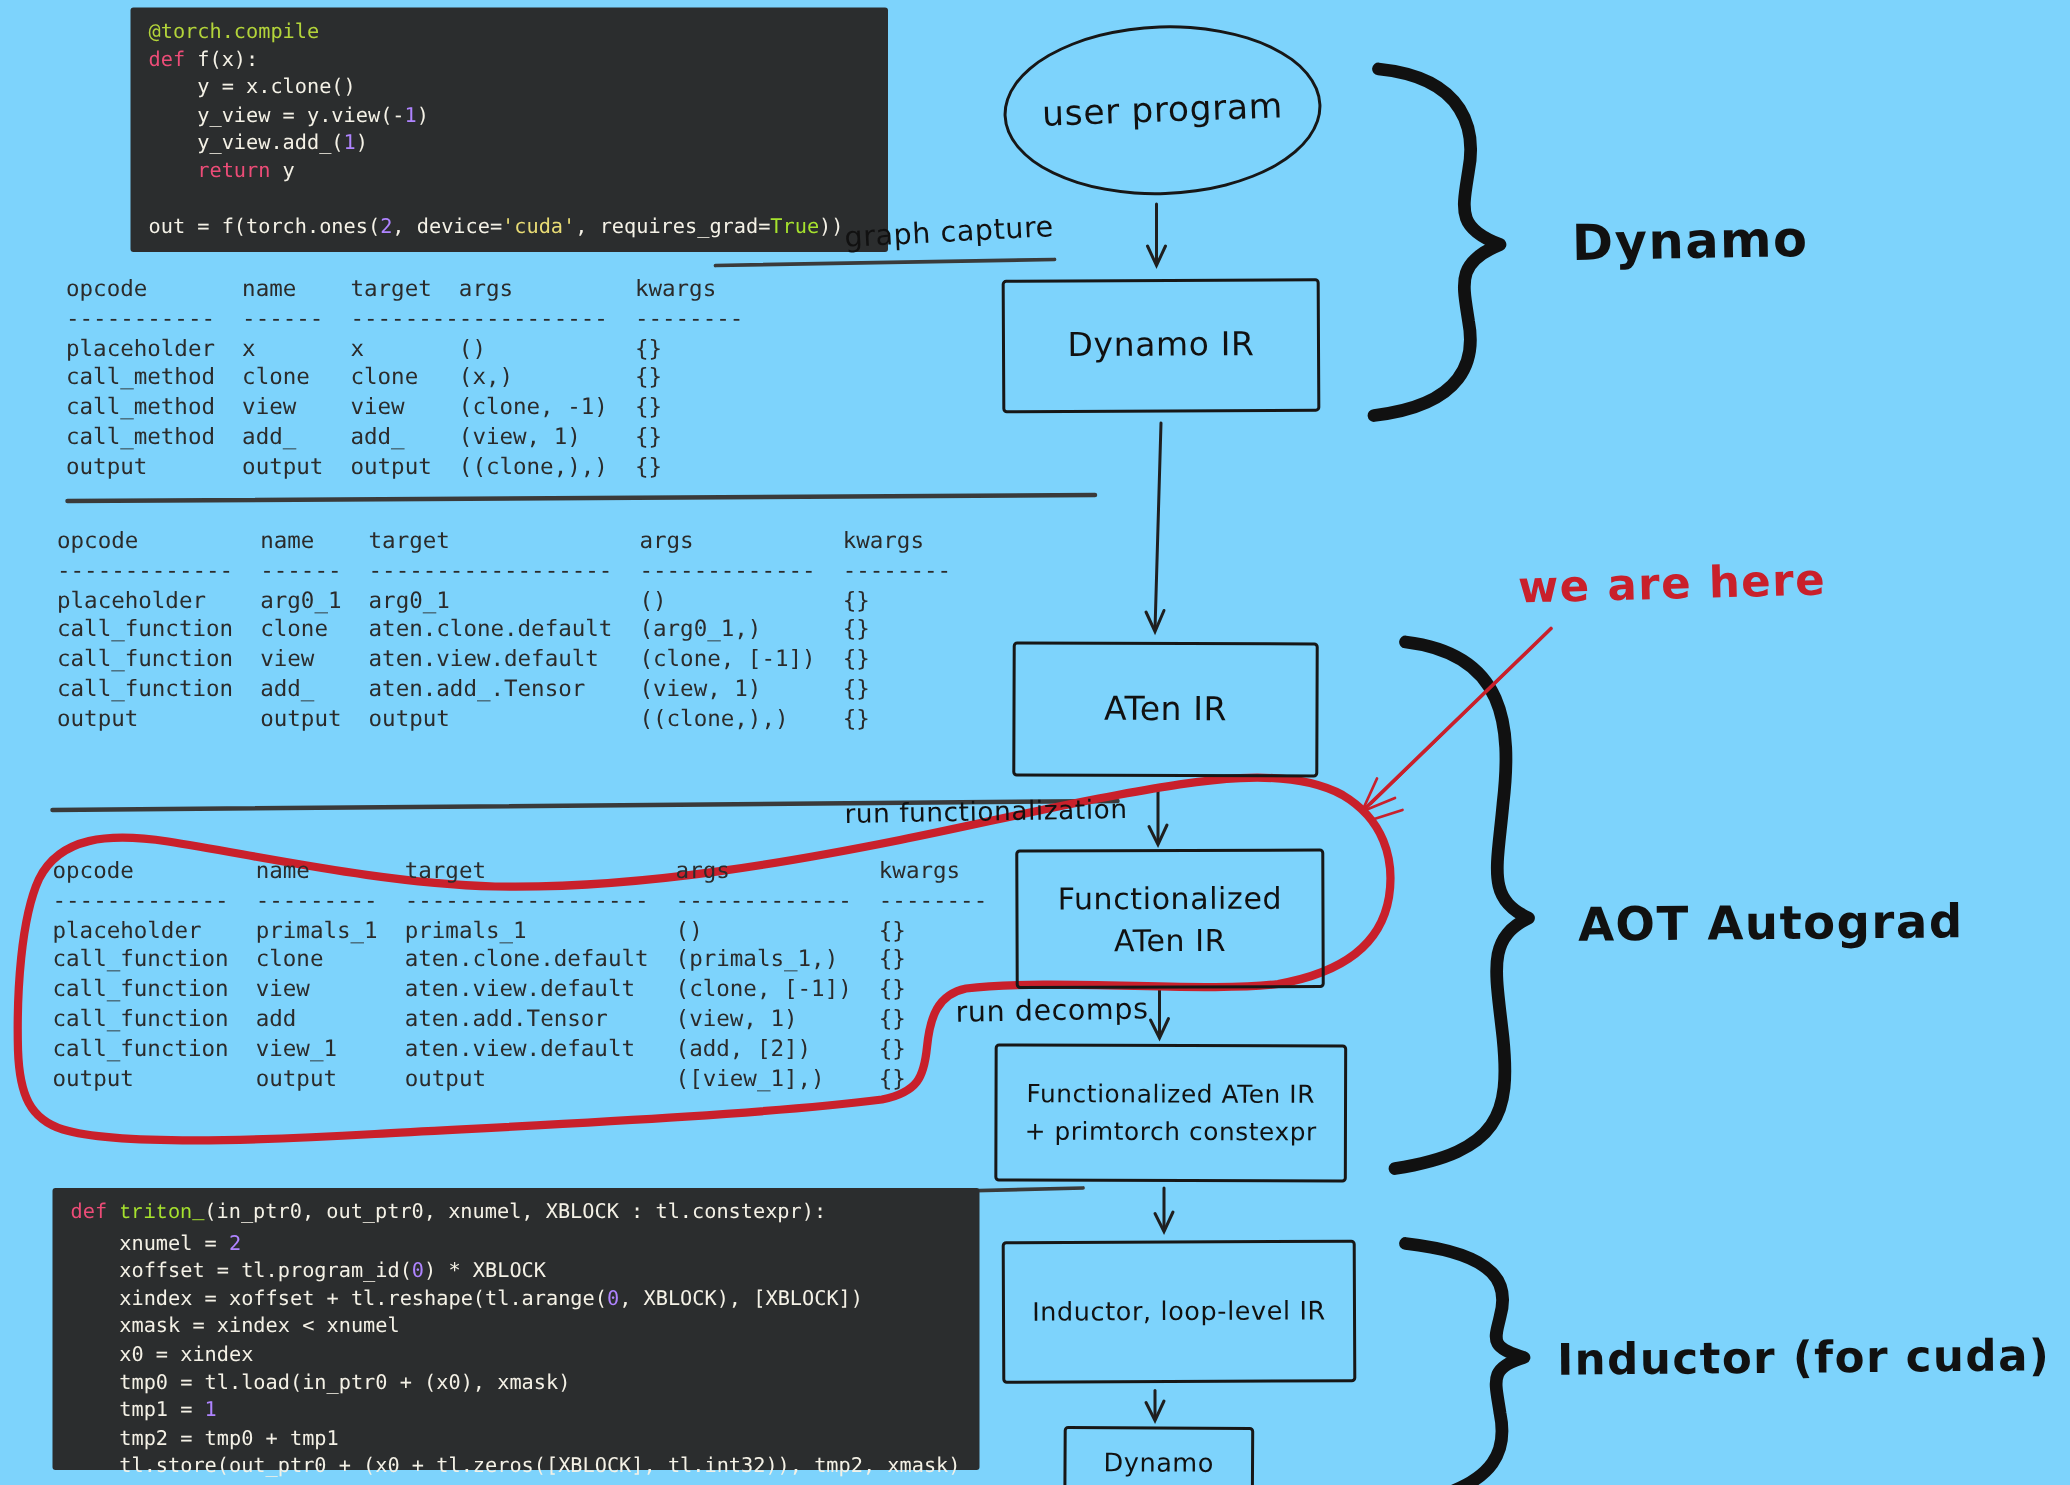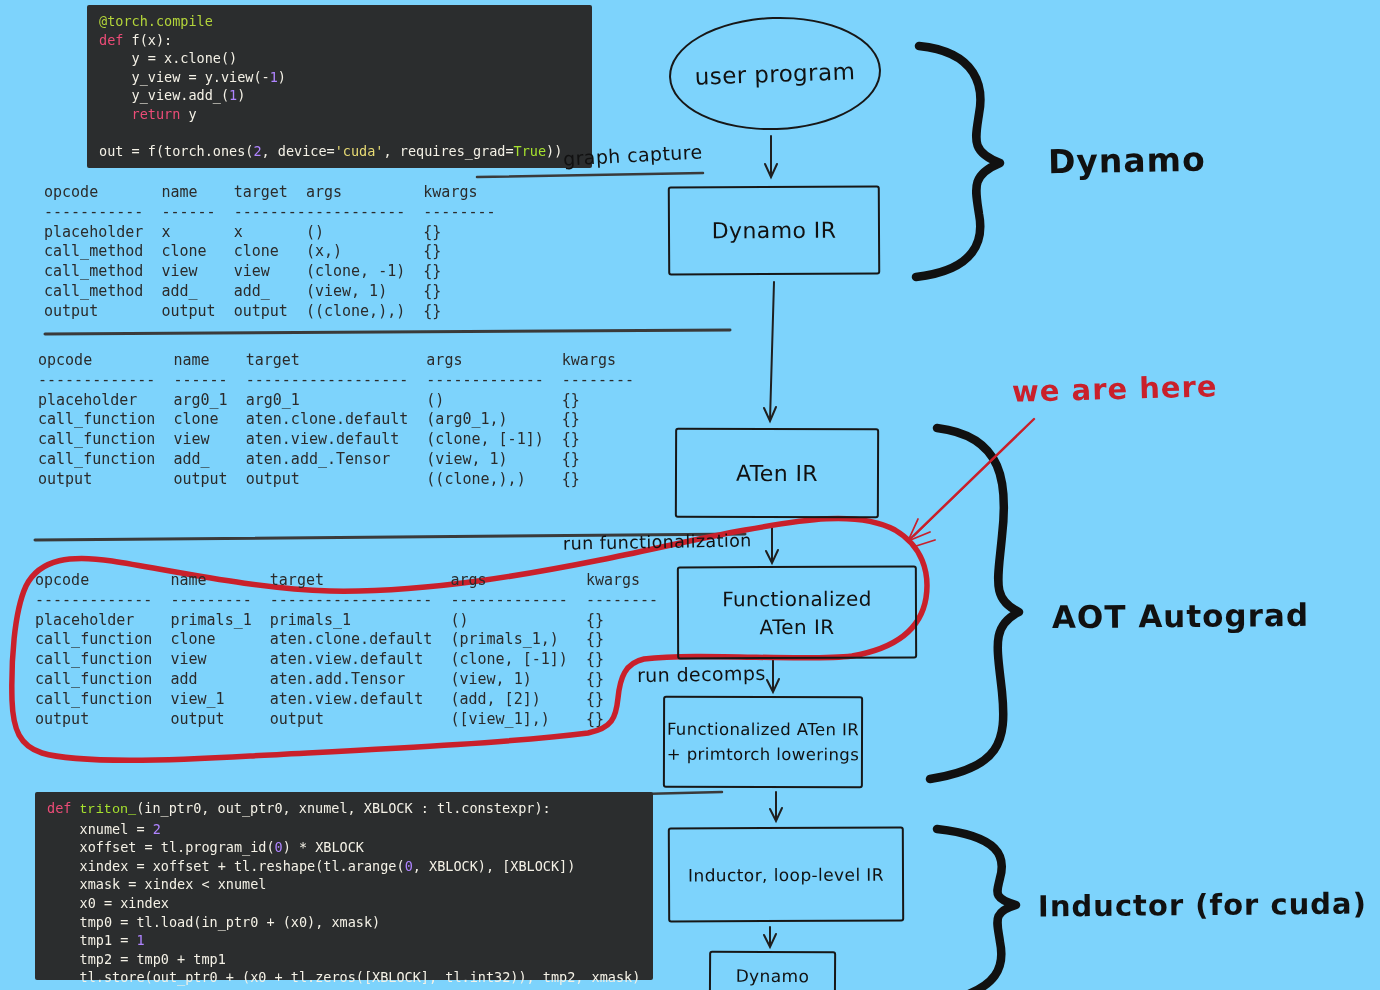--- a/index.html
+++ b/index.html
@@ -116,28 +116,28 @@
   </div>
 
   <div class="node" style="left:668px;top:186px;width:212px;height:89px;font-size:22px;transform:rotate(-0.3deg);">
     <span>Dynamo IR</span>
   </div>
 
   <div class="node" style="left:675px;top:428px;width:204px;height:90px;font-size:22px;transform:rotate(0.2deg);">
     <span>ATen IR</span>
   </div>
 
-  <div class="node" style="left:677px;top:566px;width:240px;height:93px;font-size:20px;line-height:28px;transform:rotate(-0.2deg);">
+  <div class="node" style="left:677px;top:566px;width:206px;height:93px;font-size:20px;line-height:28px;transform:rotate(-0.2deg);">
     <span>Functionalized</span>
     <span>ATen IR</span>
   </div>
 
-  <div class="node" style="left:663px;top:696px;width:200px;height:92px;font-size:16.5px;line-height:25px;transform:rotate(0.15deg);">
+  <div class="node" style="left:663px;top:696px;width:235px;height:92px;font-size:16.5px;line-height:25px;transform:rotate(0.15deg);">
     <span>Functionalized ATen IR</span>
-    <span>+ primtorch lowerings</span>
+    <span>+ primtorch constexpr</span>
   </div>
 
   <div class="node" style="left:668px;top:827px;width:236px;height:95px;font-size:17px;transform:rotate(-0.25deg);">
     <span>Inductor, loop-level IR</span>
   </div>
 
   <div class="node" style="left:709px;top:951px;width:127px;height:58px;font-size:17px;align-items:center;justify-content:flex-start;padding-top:13px;transform:rotate(0.3deg);">
     <span>Dynamo</span>
   </div>
 

